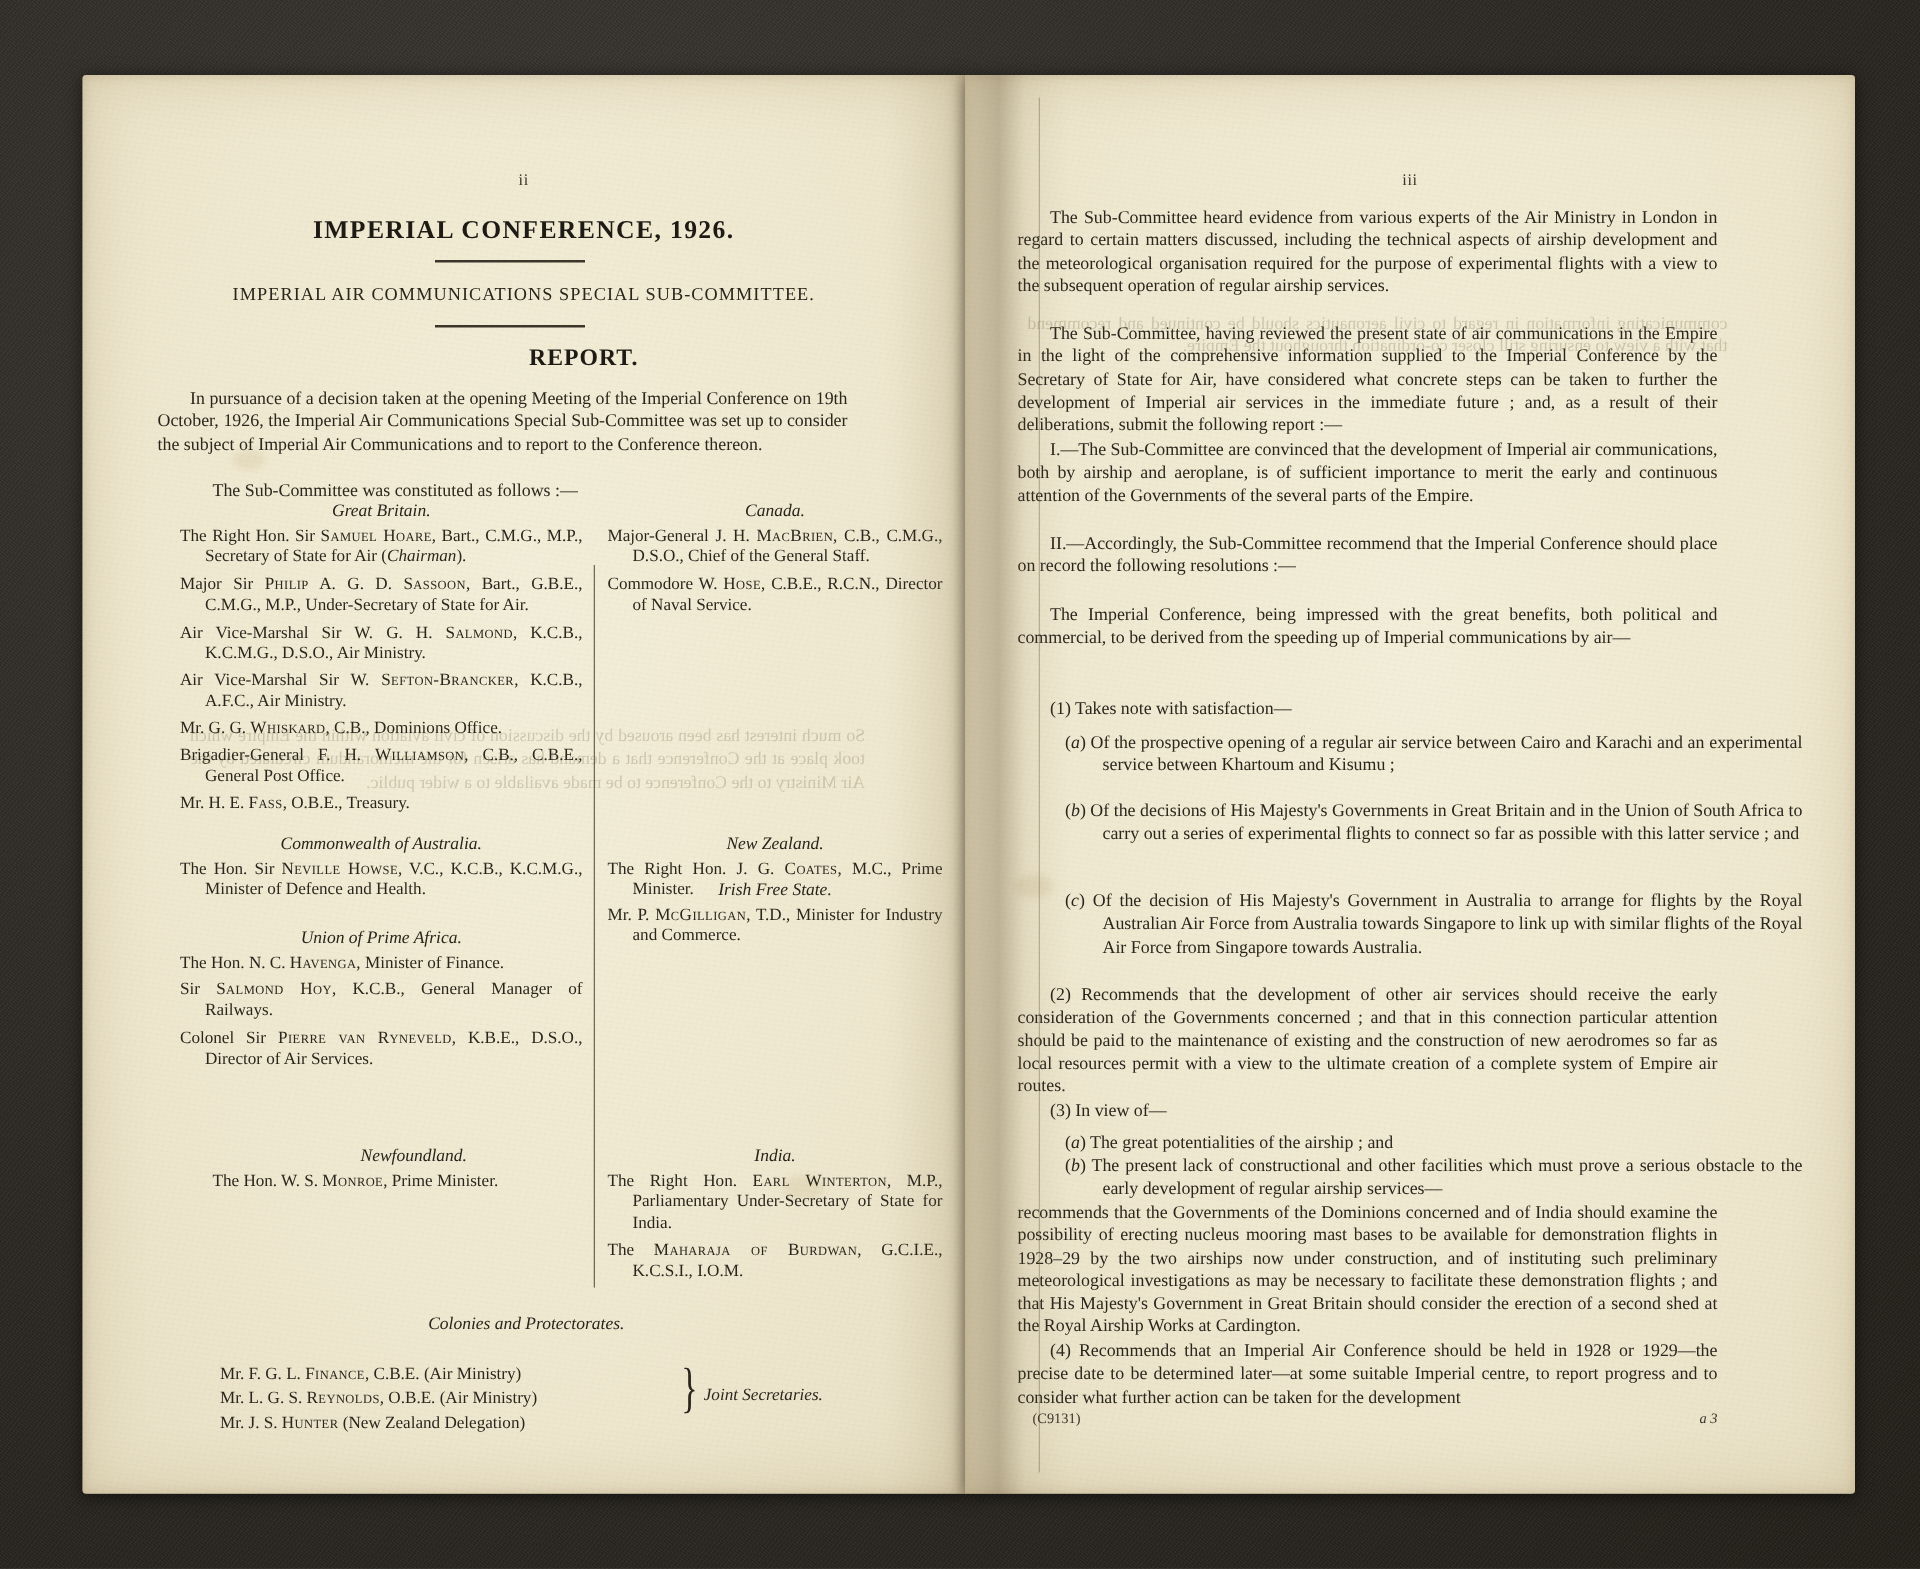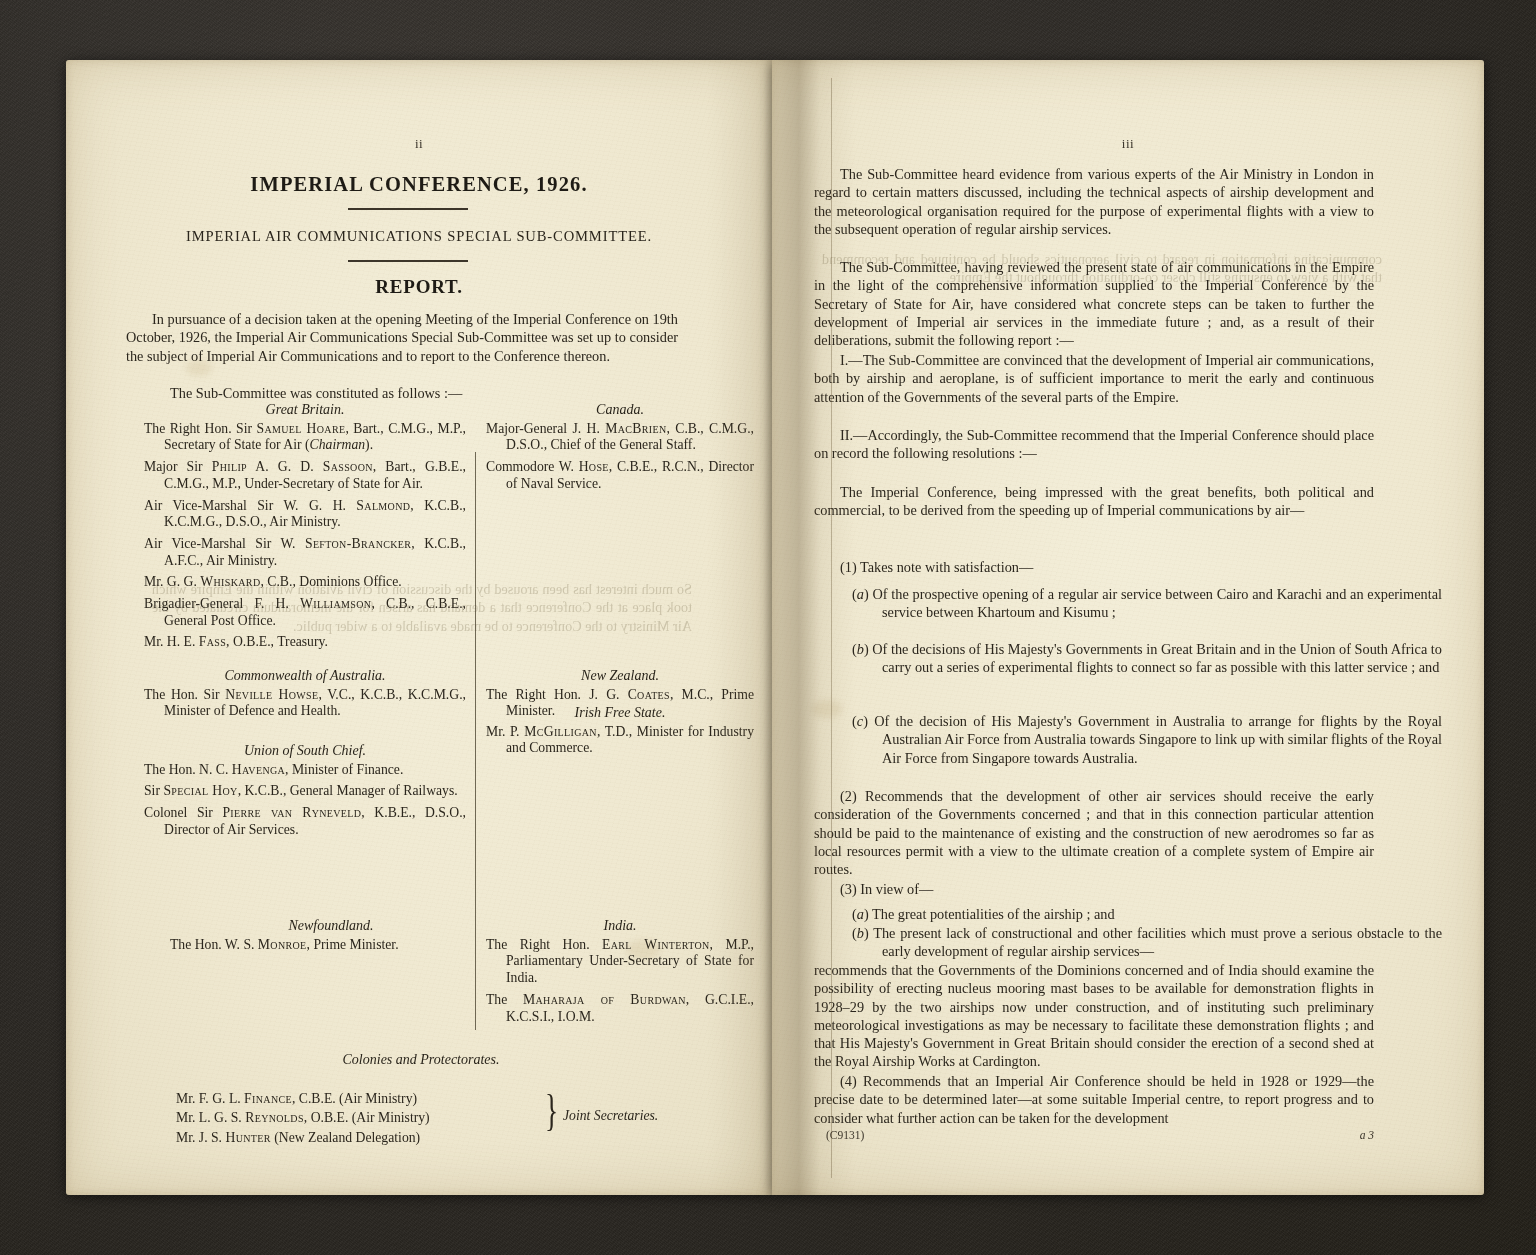--- a/index.html
+++ b/index.html
@@ -78,21 +78,21 @@
   }
 
   .doc-title{
     text-align:center;font-weight:bold;font-size:20.5px;letter-spacing:1.1px;color:#1e1b15;
   }
   .rule{height:1.6px;background:#3c352a;margin:0 auto;}
   .sub-title{
     text-align:center;font-size:14.6px;letter-spacing:.85px;color:#2a251c;
   }
   .report-head{
-    text-align:center;font-weight:bold;font-size:19px;letter-spacing:.8px;color:#1e1b15;
+    text-align:center;font-weight:bold;font-size:19px;letter-spacing:.8px;color:#1e1b15;padding-left:48px;
   }
 
   .para{
     font-size:14.3px;line-height:18.3px;text-align:justify;text-justify:inter-word;
     color:#2b261d;
   }
   .lead{text-indent:26px;}
 
   
   .roster{position:absolute;font-size:13.7px;line-height:16.7px;color:#2b261d;}
@@ -186,23 +186,23 @@
       <div class="colhead">Commonwealth of Australia.</div>
       <div class="entry jfy">The Hon. Sir <span class="sc">Neville Howse</span>, V.C., K.C.B., K.C.M.G., Minister of Defence and Health.</div>
     </div>
 
     <div class="roster" style="left:420px;top:608px;width:268px;">
       <div class="colhead">New Zealand.</div>
       <div class="entry jfy">The Right Hon. J. G. <span class="sc">Coates</span>, M.C., Prime Minister.</div>
     </div>
 
     <div class="roster" style="left:78px;top:683px;width:322px;">
-      <div class="colhead">Union of South Chief.</div>
+      <div class="colhead">Union of Prime Africa.</div>
       <div class="entry jfy">The Hon. N. C. <span class="sc">Havenga</span>, Minister of Finance.</div>
-      <div class="entry jfy">Sir <span class="sc">Special Hoy</span>, K.C.B., General Manager of Railways.</div>
+      <div class="entry jfy">Sir <span class="sc">Salmond Hoy</span>, K.C.B., General Manager of Railways.</div>
       <div class="entry jfy">Colonel Sir <span class="sc">Pierre van Ryneveld</span>, K.B.E., D.S.O., Director of Air Services.</div>
     </div>
 
     <div class="roster" style="left:420px;top:645px;width:268px;">
       <div class="colhead">Irish Free State.</div>
       <div class="entry jfy">Mr. P. <span class="sc">McGilligan</span>, T.D., Minister for Industry and Commerce.</div>
     </div>
 
     <div class="roster" style="left:78px;top:858px;width:322px;margin-left:26px;">
       <div class="colhead">Newfoundland.</div>

